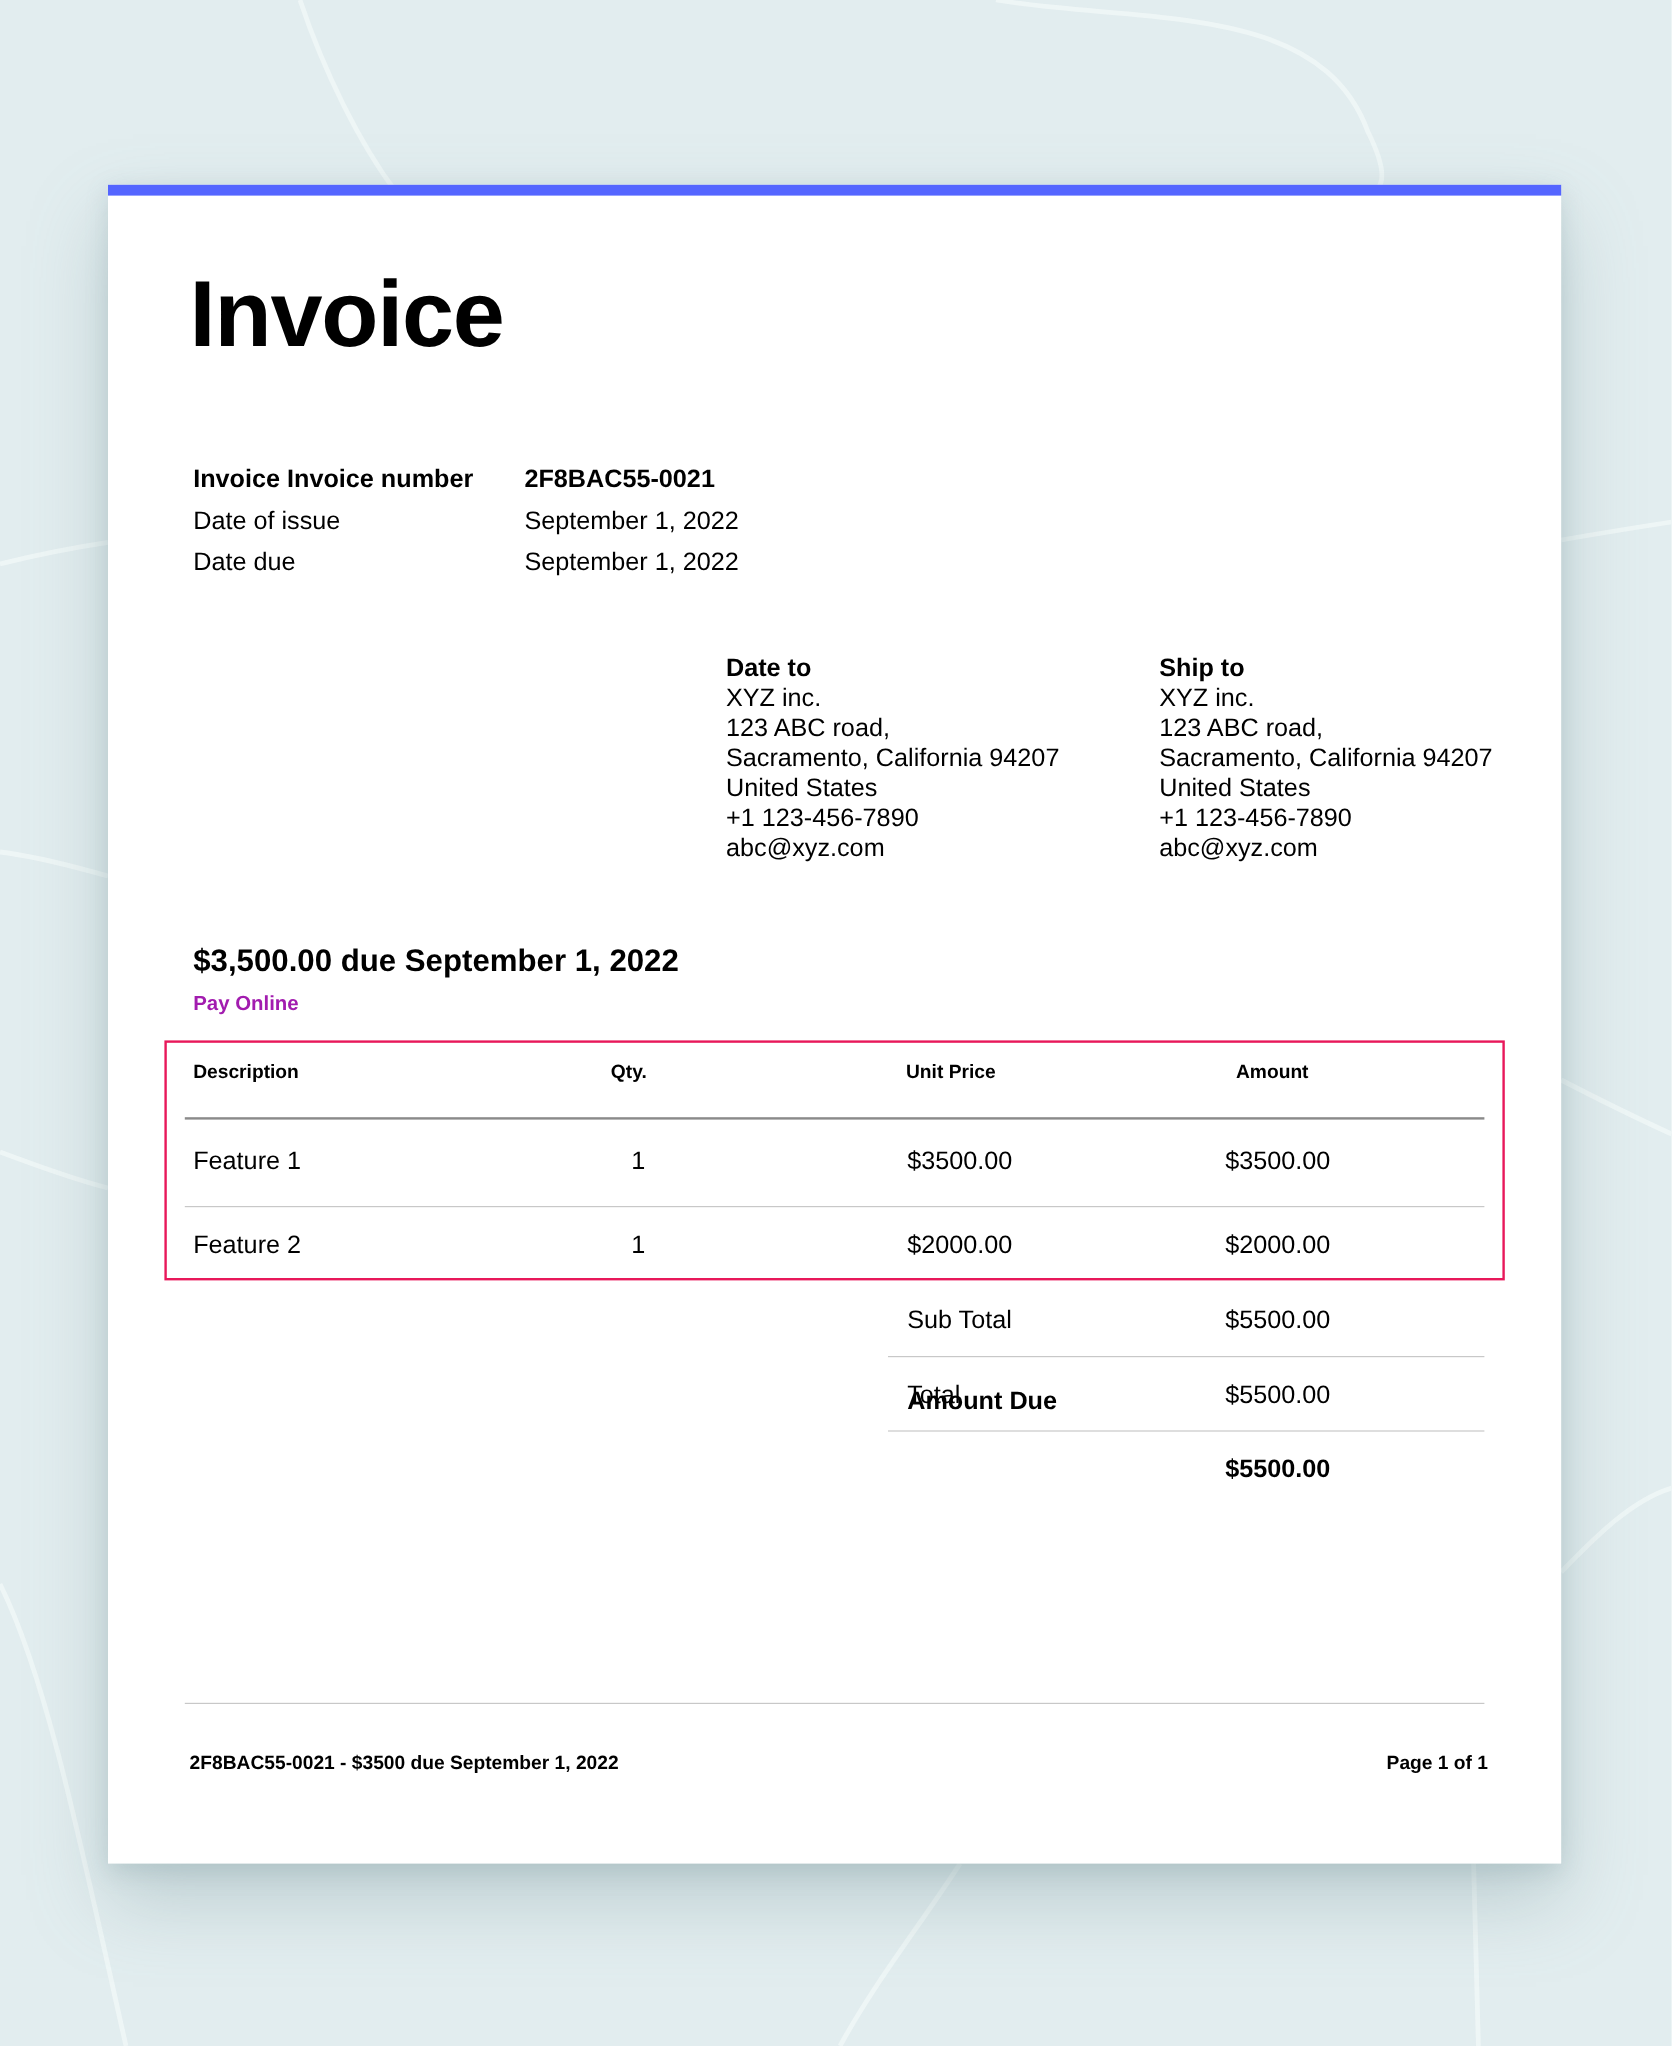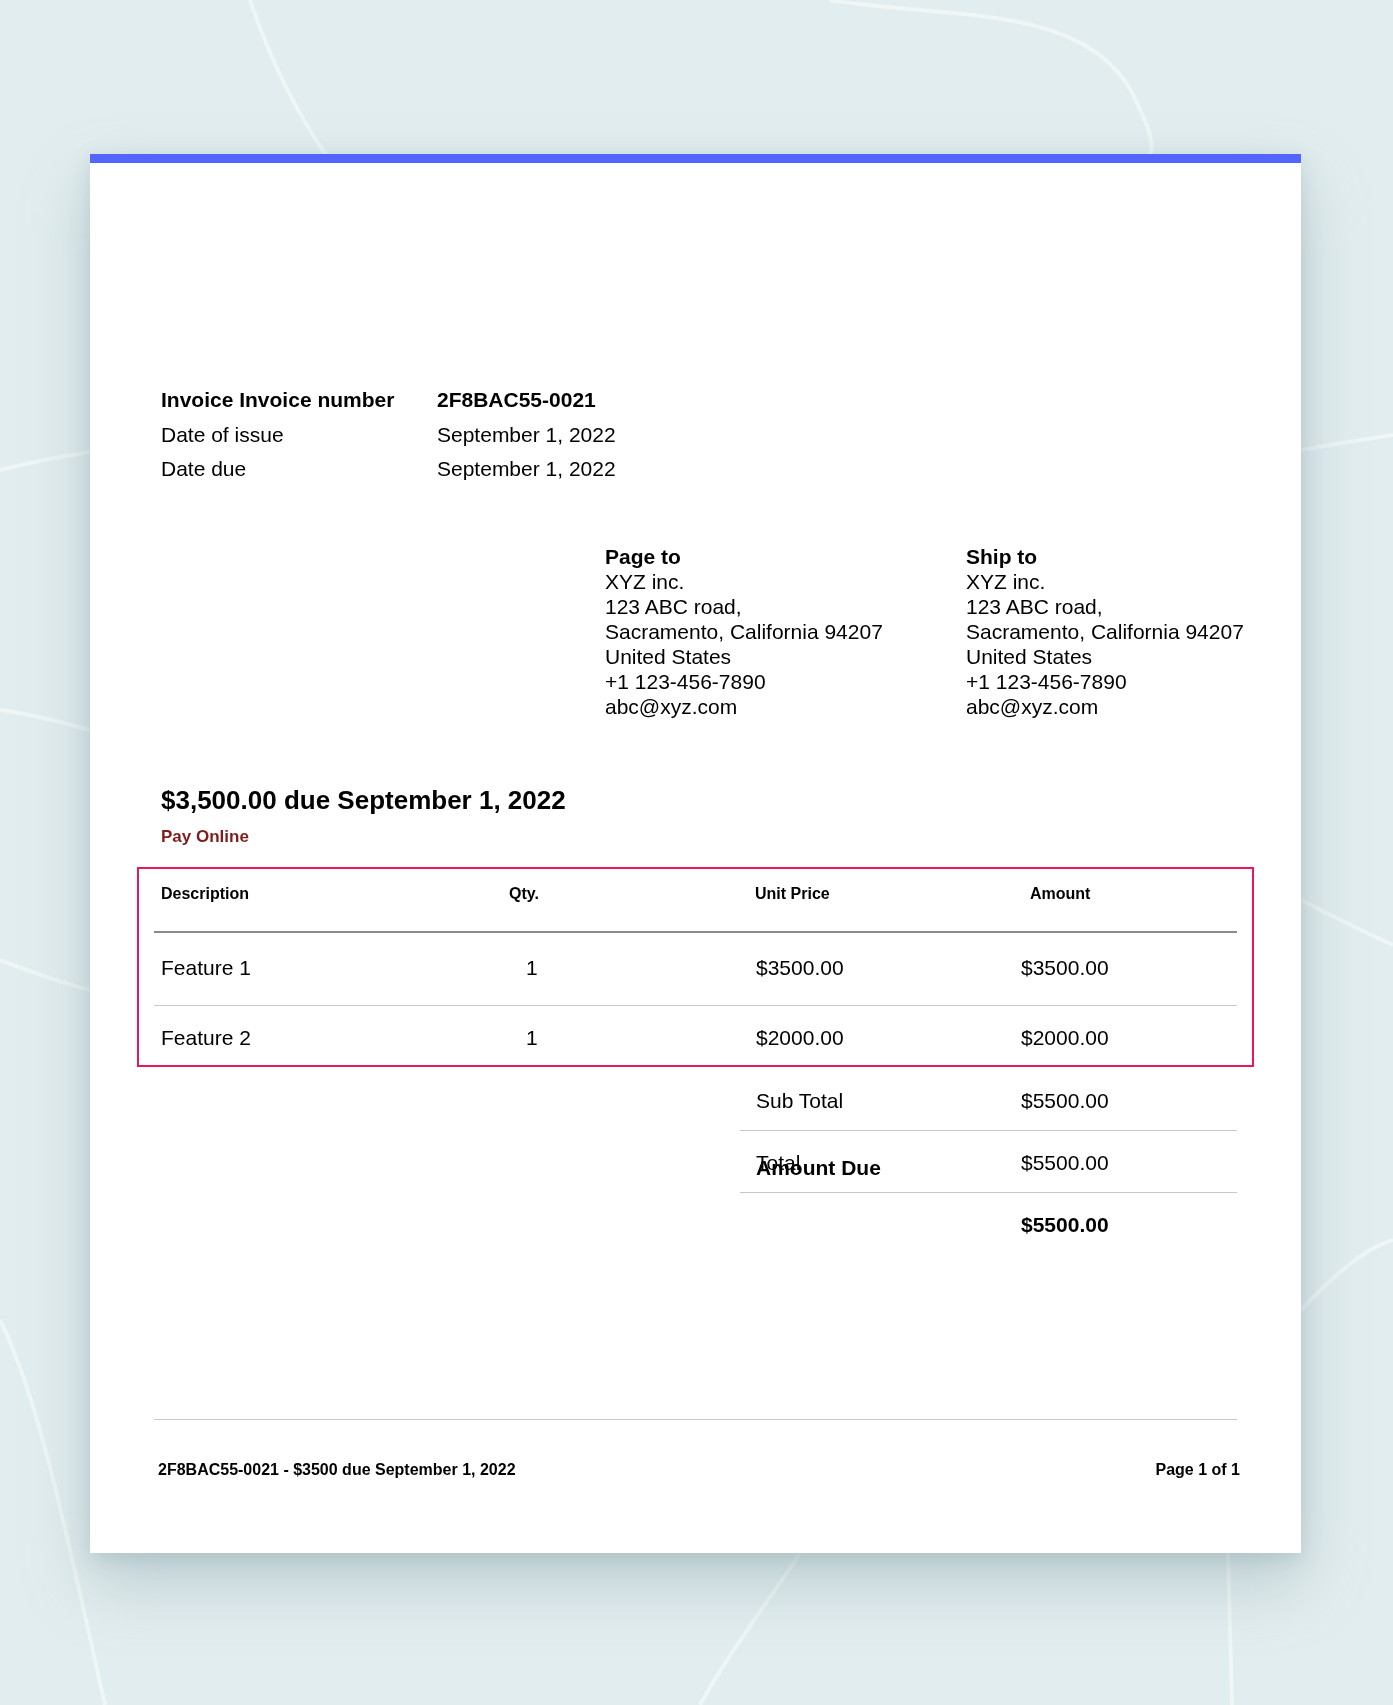--- a/index.html
+++ b/index.html
@@ -18,21 +18,21 @@
     background: #ffffff;
     box-shadow: 0 30px 60px rgba(120,150,155,0.35), 0 6px 18px rgba(120,150,155,0.25);
   }
   .topbar { position: absolute; left: 0; top: 0; width: 100%; height: 9px; background: #5465ff; }
   .abs { position: absolute; white-space: nowrap; }
   .title { left: 68px; top: 68px; font-size: 78px; font-weight: 700; letter-spacing: -1px; line-height: 1; }
   .meta-label, .meta-value { font-size: 21px; line-height: 34px; }
   .bold { font-weight: 700; }
   .block { font-size: 21px; line-height: 25px; }
   .headline { left: 71px; top: 631px; font-size: 26px; font-weight: 700; }
-  .pay-link { left: 71px; top: 673px; font-size: 17px; font-weight: 700; color: #7f1d1d; cursor: pointer; text-decoration: none; }
+  .pay-link { left: 71px; top: 673px; font-size: 17px; font-weight: 700; color: #a21caf; cursor: pointer; text-decoration: none; }
   .highlight { position: absolute; left: 47px; top: 713px; width: 1117px; height: 200px; border: 2px solid #e8185a; }
   .th { font-size: 16px; font-weight: 700; }
   .td { font-size: 21px; }
   .hline { position: absolute; height: 1px; background: #c8c8c8; }
   .hline.dark { background: #8a8a8a; height: 1.5px; }
   .footer-text { font-size: 16px; font-weight: 700; text-align: right; }
 </style>
 </head>
 <body>
 
@@ -48,31 +48,32 @@
     <path d="M0 1320 C 40 1400, 70 1550, 105 1705"></path>
     <path d="M1301 1310 C 1330 1280, 1360 1250, 1393 1240"></path>
     <path d="M800 1553 C 770 1600, 730 1650, 700 1705"></path>
     <path d="M1228 1553 L 1232 1705"></path>
   </g>
 </svg>
 
 <div class="card">
   <div class="topbar"></div>
 
+  <div class="abs title">Invoice</div>
 
   <div class="abs meta-label bold" style="left:71px; top:229px;">Invoice Invoice number</div>
   <div class="abs meta-value bold" style="left:347px; top:229px;">2F8BAC55-0021</div>
   <div class="abs meta-label" style="left:71px; top:264px;">Date of issue</div>
   <div class="abs meta-value" style="left:347px; top:264px;">September 1, 2022</div>
   <div class="abs meta-label" style="left:71px; top:298px;text-align:center;">Date due</div>
   <div class="abs meta-value" style="left:347px; top:298px;">September 1, 2022</div>
 
 
   <div class="abs block" style="left:515px; top:390px;">
-    <div class="bold">Page to</div>
+    <div class="bold">Date to</div>
     <div>XYZ inc.</div>
     <div>123 ABC road,</div>
     <div>Sacramento, California 94207</div>
     <div>United States</div>
     <div>+1 123-456-7890</div>
     <div>abc@xyz.com</div>
   </div>
 
   <div class="abs block" style="left:876px; top:390px;">
     <div class="bold">Ship to</div>

